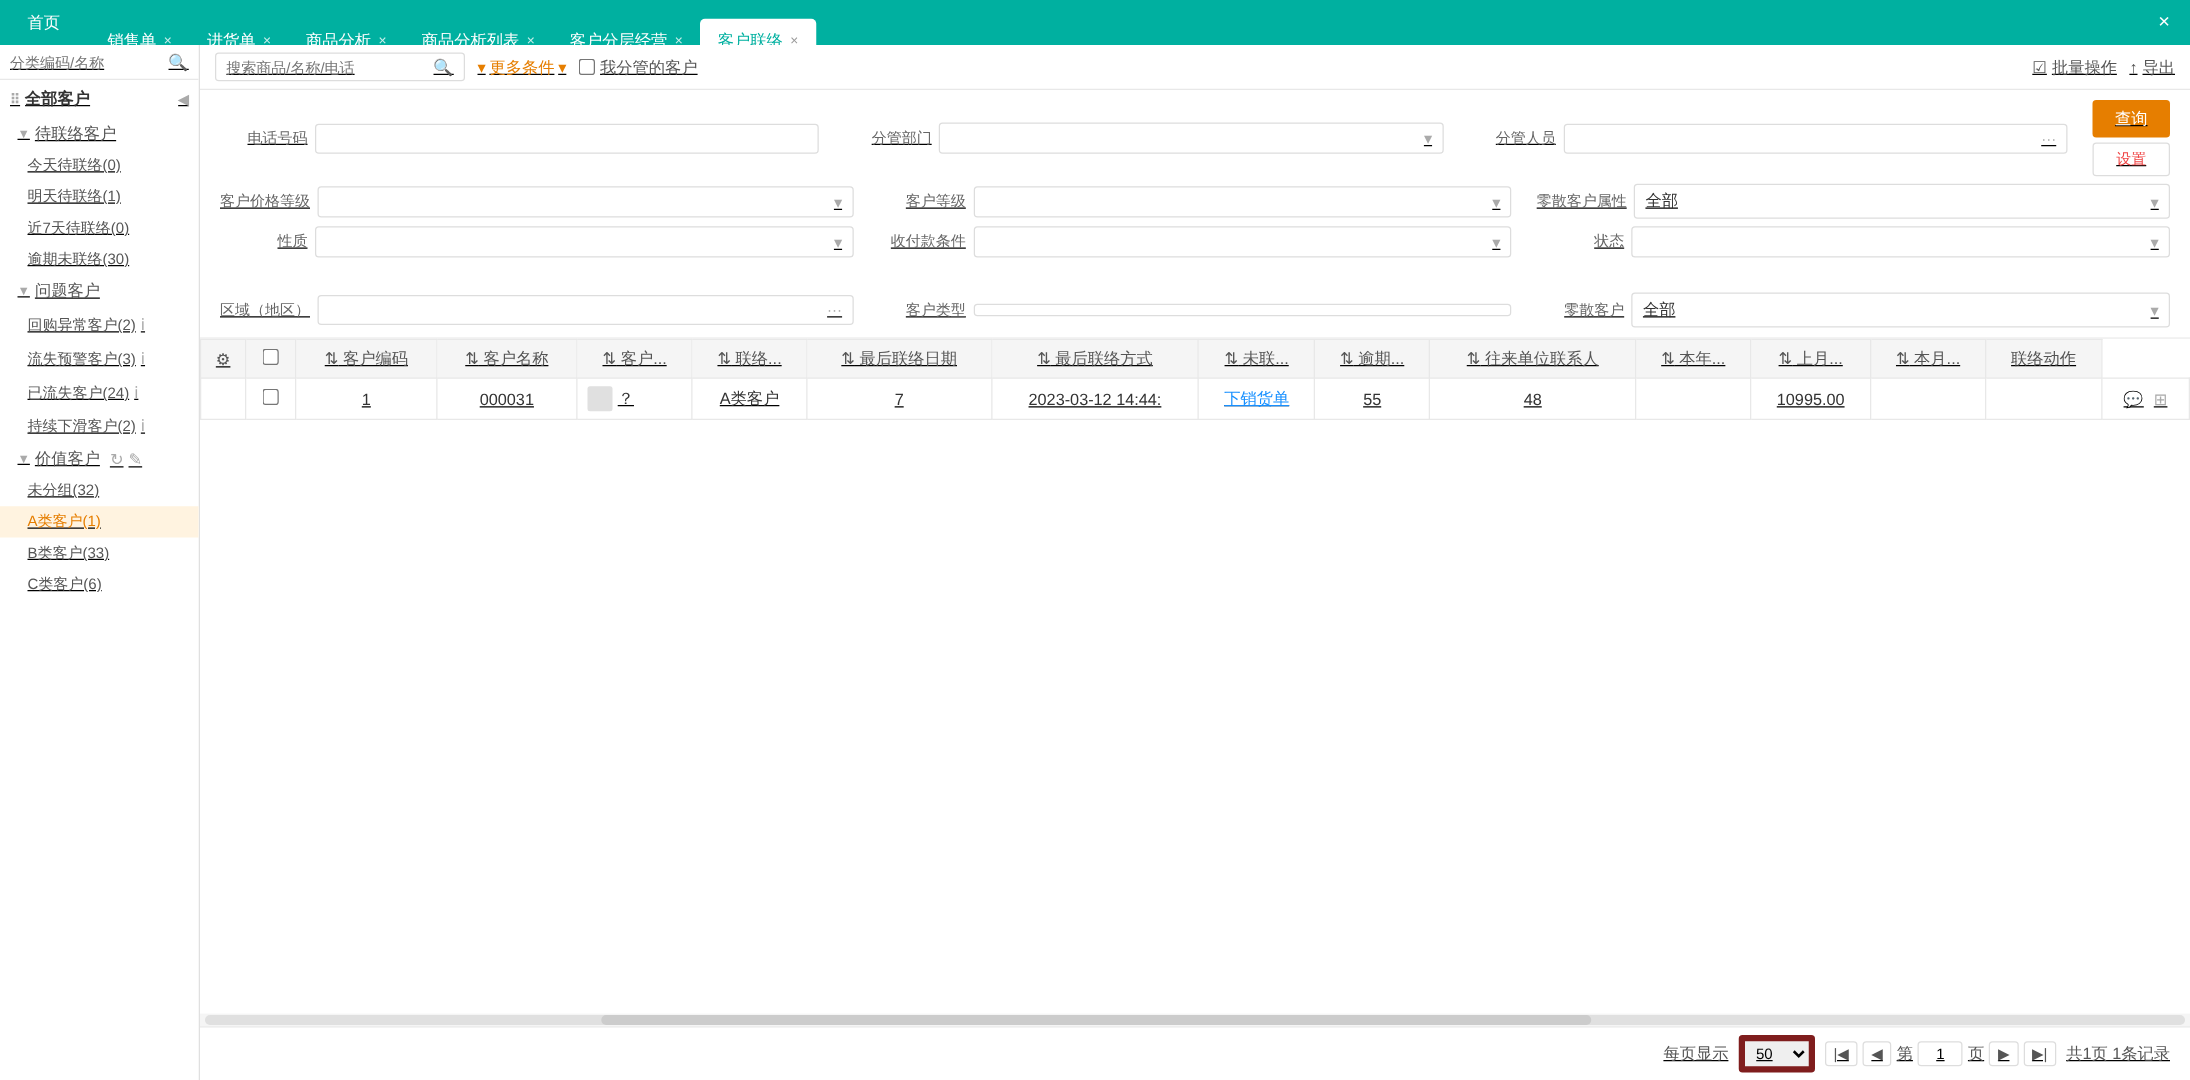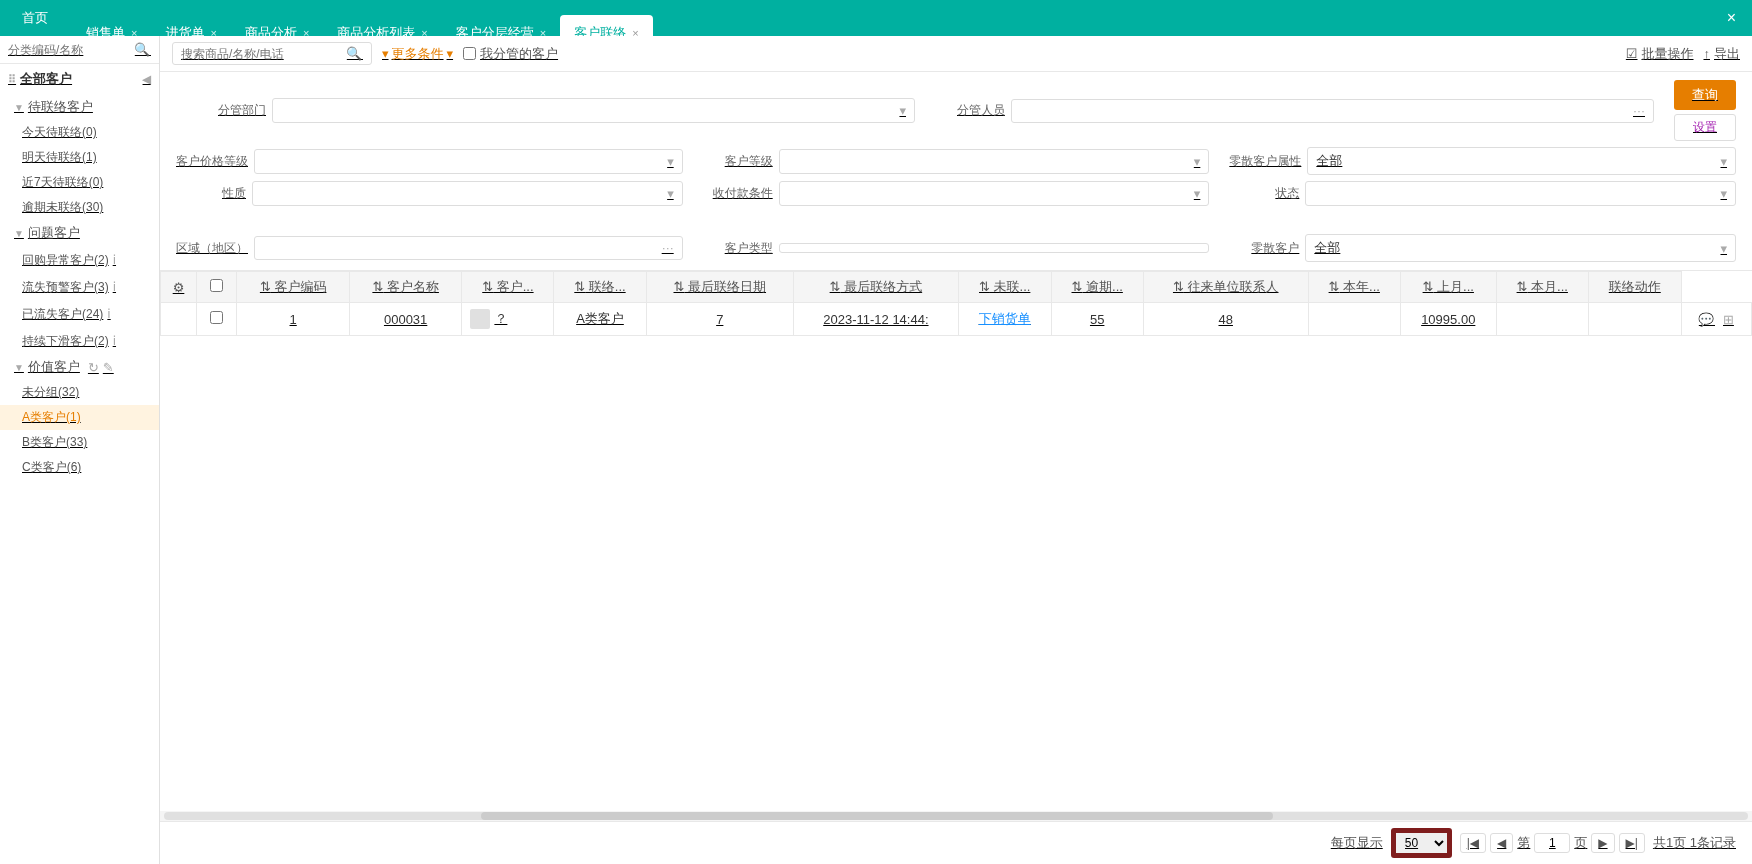--- a/index.html
+++ b/index.html
@@ -256,21 +256,21 @@
       background: #e67e00;
       color: #fff;
       border: none;
       border-radius: 3px;
       padding: 6px 18px;
       font-size: 13px;
       cursor: pointer;
     }
     .btn-settings {
       background: #fff;
-      color: #a21caf;
+      color: #ef4444;
       border: 1px solid #ddd;
       border-radius: 3px;
       padding: 4px 0;
       font-size: 12px;
       cursor: pointer;
     }
     .filter-dots {
       color: #aaa;
       font-size: 12px;
     }
@@ -517,20 +517,24 @@
         <div class="export-btn">
           <span>↑</span>
           <span>导出</span>
         </div>
       </div>
     </div>
 
     <div class="adv-filter">
 
       <div class="filter-row">
+        <div class="filter-cell">
+          <span class="filter-label">电话号码</span>
+          <input class="filter-input" type="text" style="">
+        </div>
         <div class="filter-cell" style="margin-left:20px;">
           <span class="filter-label">分管部门</span>
           <div class="filter-select">
             <span></span>
               <span class="arrow">▾</span>
           </div>
         </div>
         <div class="filter-cell" style="margin-left:20px;">
           <span class="filter-label">分管人员</span>
           <div class="filter-select">
@@ -644,21 +648,21 @@
       <td>1</td>
       <td>000031</td>
       <td>
         <div class="customer-name-cell">
           <span class="name-avatar"></span>
           <span>？</span>
         </div>
       </td>
       <td>A类客户</td>
       <td>7</td>
-      <td>2023-11-12 14:44:</td>
+      <td>2023-03-12 14:44:</td>
       <td><span class="link-text">下销货单</span></td>
       <td>55</td>
       <td>48</td>
       <td></td>
       <td>10995.00</td>
       <td></td>
       <td></td>
       <td>
         <div class="action-icons">
           <span title="联络">💬</span>

